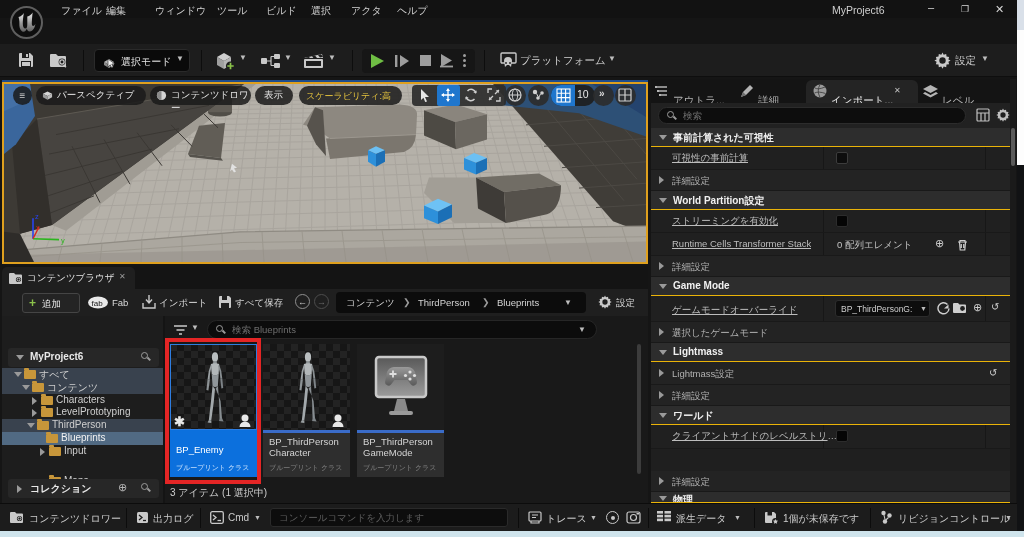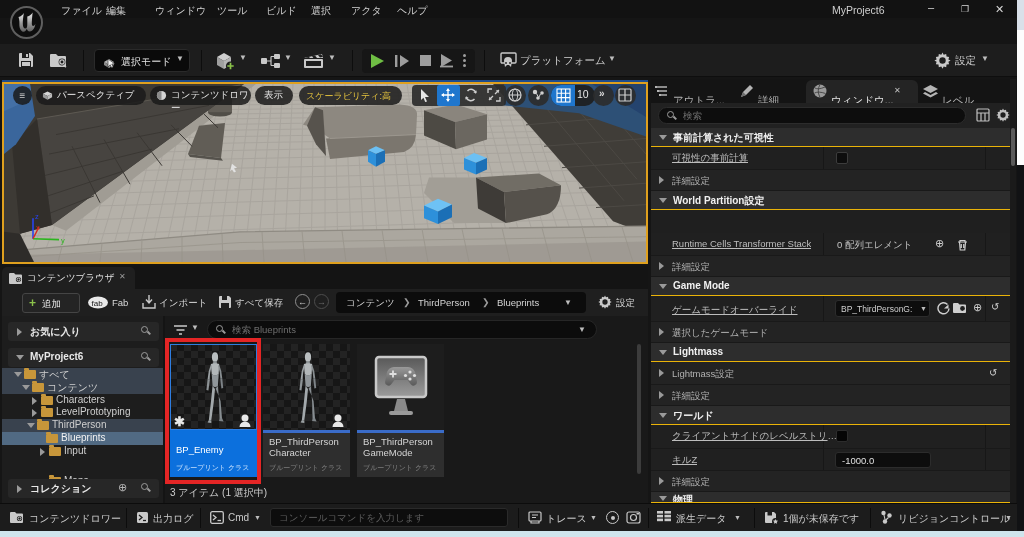--- a/index.html
+++ b/index.html
@@ -481,25 +481,20 @@
       <span class="crumbtxt" style="position:absolute;left:161px;top:5px">Blueprints</span>
       <span style="position:absolute;left:228px;top:6px;font-size:8px;color:#bdbdbd">▼</span>
     </div>
     <svg style="position:absolute;left:596px;top:29px" width="14" height="14" viewBox="0 0 17 17">
         <path d="M8.5 0.5 l1.2 2.2 2.5-0.7 0.3 2.6 2.6 0.3 -0.7 2.5 2.2 1.2 -2.2 1.2 0.7 2.5 -2.6 0.3 -0.3 2.6 -2.5-0.7 -1.2 2.2 -1.2-2.2 -2.5 0.7 -0.3-2.6 -2.6-0.3 0.7-2.5 -2.2-1.2 2.2-1.2 -0.7-2.5 2.6-0.3 0.3-2.6 2.5 0.7z" fill="#c9c9c9"></path>
         <circle cx="8.5" cy="8.5" r="3.2" fill="#1f1f1f"></circle>
       </svg>
     <span style="position:absolute;left:614px;top:31px;font-size:9.5px;color:#d9d9d9">設定</span>
 
     <div style="position:absolute;left:0;top:50px;width:161px;height:187px;background:#1d1d1d">
-      <div class="hdrbox" style="top:6px">
-        <div class="tri-r" style="left:9px;top:6px"></div>
-        <span style="position:absolute;left:22px;top:3px;font-size:10px;font-weight:bold;color:#e8e8e8">お気に入り</span>
-        <div class="mag" style="left:133px;top:4px"></div>
-      </div>
       <div class="hdrbox" style="top:32px">
         <div class="tri-d" style="left:8px;top:7px"></div>
         <span style="position:absolute;left:22px;top:3px;font-size:10px;font-weight:bold;color:#e8e8e8">MyProject6</span>
         <div class="mag" style="left:133px;top:4px"></div>
       </div>
 
       <div class="treerow" style="top:52px;background:#39424e">
           <div class="tri-d" style="left:12px;top:4px"></div>
           <div class="folder" style="left:22px;top:2px"></div>
           <span style="position:absolute;left:37px;top:0px">すべて</span>
@@ -674,21 +669,21 @@
     <svg style="position:absolute;left:89px;top:6px" width="14" height="13" viewBox="0 0 14 13">
         <path d="M1 12 L3 7 L10 0 L13 3 L6 10 Z" fill="#b4b4b4"></path>
         <path d="M1 12 L3 7 L6 10 Z" fill="#6d6d6d"></path>
       </svg>
     <span class="rtabtxt" style="left:107px">詳細</span>
     <div style="position:absolute;left:155px;top:1px;width:112px;height:23px;background:#242424;border-radius:6px 6px 0 0"></div>
     <svg style="position:absolute;left:162px;top:5px" width="14" height="14" viewBox="0 0 14 14">
         <circle cx="7" cy="7" r="6.5" fill="#9a9a9a"></circle>
         <path d="M2 4 q3 2 10-1 M1.5 9 q4-2 11 0.5 M7 0.5 q-3.5 6 0 13" stroke="#4a4a4a" stroke-width="1" fill="none"></path>
       </svg>
-    <span class="rtabtxt" style="left:180px;color:#e8e8e8">ウィンドウ...</span>
+    <span class="rtabtxt" style="left:180px;color:#e8e8e8">インポート...</span>
     <span style="position:absolute;left:243px;top:7px;font-size:8px;color:#c0c0c0">✕</span>
     <svg style="position:absolute;left:272px;top:6px" width="15" height="13" viewBox="0 0 15 13">
         <path d="M7.5 0 L15 4 L7.5 8 L0 4 Z" fill="#b4b4b4"></path>
         <path d="M2 7 L0 8.5 L7.5 12.5 L15 8.5 L13 7 L7.5 10 Z" fill="#b4b4b4"></path>
       </svg>
     <span class="rtabtxt" style="left:291px">レベル</span>
 
     <div style="position:absolute;left:0;top:24px;width:365px;height:25px;background:#212121"></div>
     <div style="position:absolute;left:7px;top:28px;width:308px;height:17px;background:#0d0d0d;border-radius:9px;border:1px solid #2c2c2c">
       <div class="mag" style="left:8px;top:3px"></div>
@@ -713,20 +708,26 @@
         <span class="prowname">可視性の事前計算</span>
         <div class="chk" style="top:5px"></div>
       </div>
     <div class="adv" style="top:91px;height:21px">
         <div class="tri-r" style="left:8px;top:6px"></div>
         <span class="advtxt">詳細設定</span>
       </div>
     <div class="cat" style="top:112px;height:19px">
         <div class="tri-d" style="left:8px;top:7px"></div>
         <span class="cattxt">World Partition設定</span>
+      </div>
+    <div class="prow" style="top:131px;height:23px">
+        <div class="pdiv"></div>
+        <div class="pdiv2"></div>
+        <span class="prowname">ストリーミングを有効化</span>
+        <div class="chk" style="top:5px;background:#050505;border-color:#2c2c2c"></div>
       </div>
     <div class="prow" style="top:154px;height:23px">
         <div class="pdiv"></div>
         <div class="pdiv2"></div>
         <span class="prowname">Runtime Cells Transformer Stack</span>
       <span style="position:absolute;left:186px;top:6px;font-size:9.5px;color:#c4c4c4">0 配列エレメント</span>
       <span style="position:absolute;left:284px;top:4px;font-size:11px;color:#cfcfcf">⊕</span>
       <svg style="position:absolute;left:306px;top:6px" width="11" height="12" viewBox="0 0 11 12" stroke="#cfcfcf" stroke-width="1.2" fill="none">
           <path d="M1 3 h9 M3 3 V1.5 h5 V3 M2.5 3 l0.7 8 h4.6 l0.7-8 M4.3 5 v4 M6.7 5 v4"></path>
         </svg>
@@ -779,28 +780,20 @@
     <div class="cat" style="top:327px;height:19px">
         <div class="tri-d" style="left:8px;top:7px"></div>
         <span class="cattxt">ワールド</span>
       </div>
     <div class="prow" style="top:346px;height:24px">
         <div class="pdiv"></div>
         <div class="pdiv2"></div>
         <span class="prowname">クライアントサイドのレベルストリーミン...</span>
         <div class="chk" style="top:5px;background:#050505;border-color:#2c2c2c"></div>
       </div>
-    <div class="prow" style="top:370px;height:22px">
-        <div class="pdiv"></div>
-        <div class="pdiv2"></div>
-        <span class="prowname">キルZ</span>
-      <div style="position:absolute;left:184px;top:3px;width:96px;height:16px;background:#0d0d0d;border-radius:3px;border:1px solid #2c2c2c">
-        <span style="position:absolute;left:6px;top:2px;font-size:9.5px;color:#e0e0e0">-1000.0</span>
-      </div>
-    </div>
     <div class="adv" style="top:392px;height:21px">
         <div class="tri-r" style="left:8px;top:6px"></div>
         <span class="advtxt">詳細設定</span>
       </div>
     <div class="cat" style="top:413px;height:11px">
         <div class="tri-d" style="left:8px;top:4px"></div>
         <span class="cattxt" style="top:1px">物理</span>
       </div>
 
     <div style="position:absolute;left:359px;top:0;width:6px;height:424px;background:#1a1a1a"></div>

